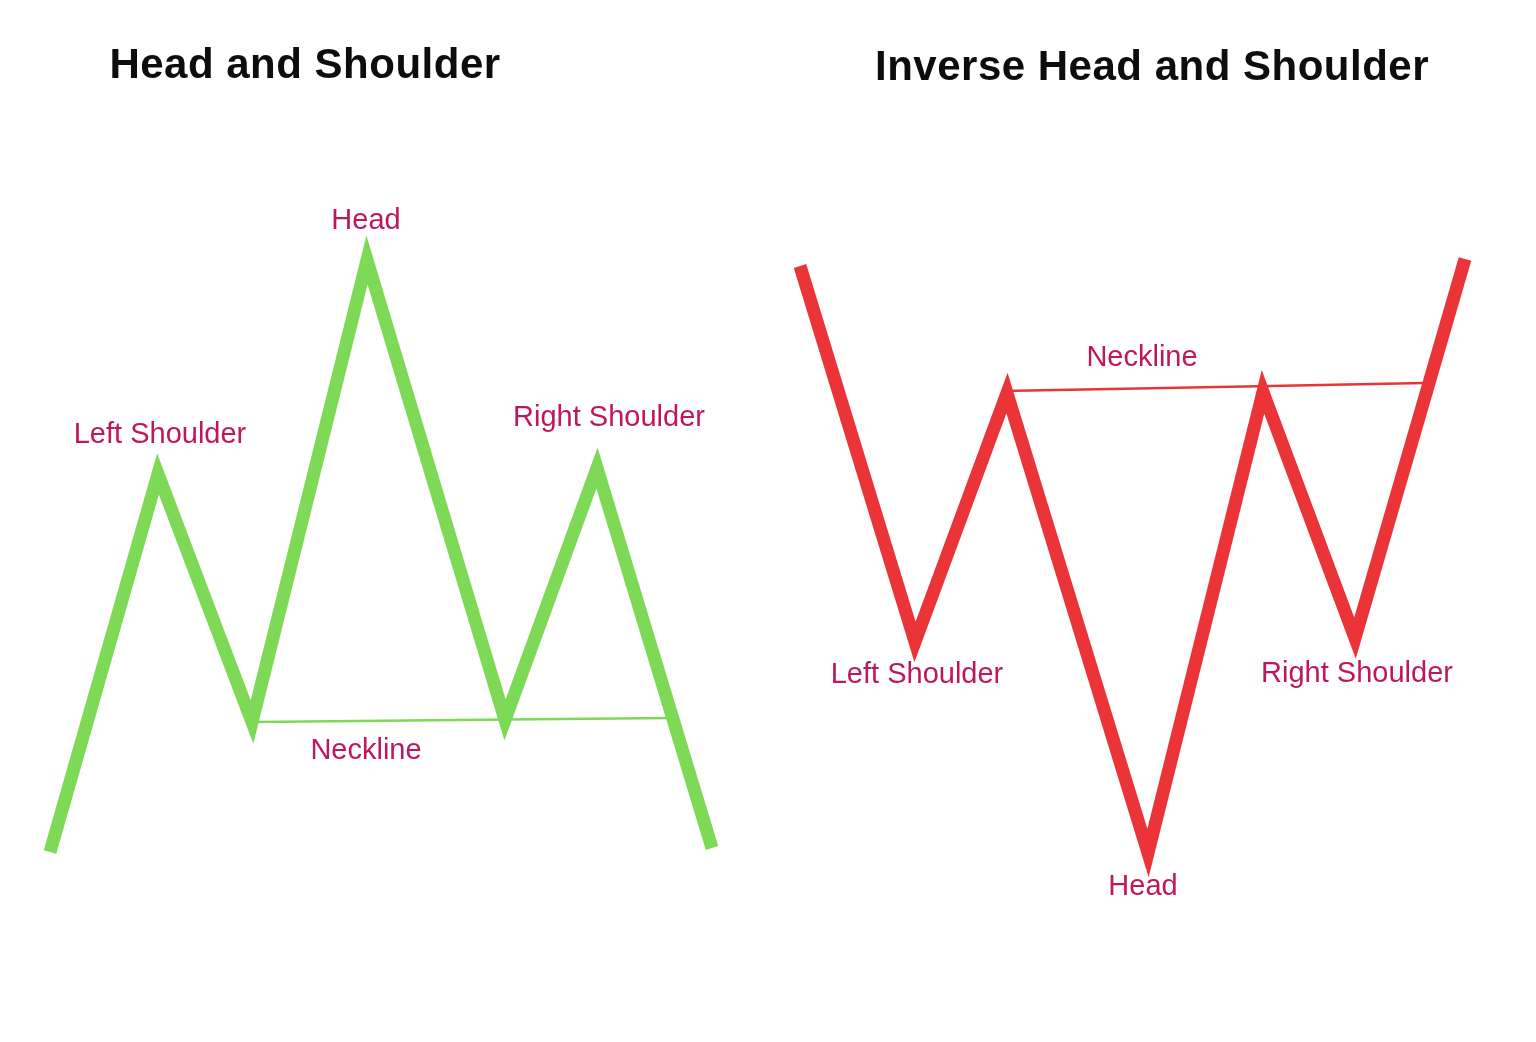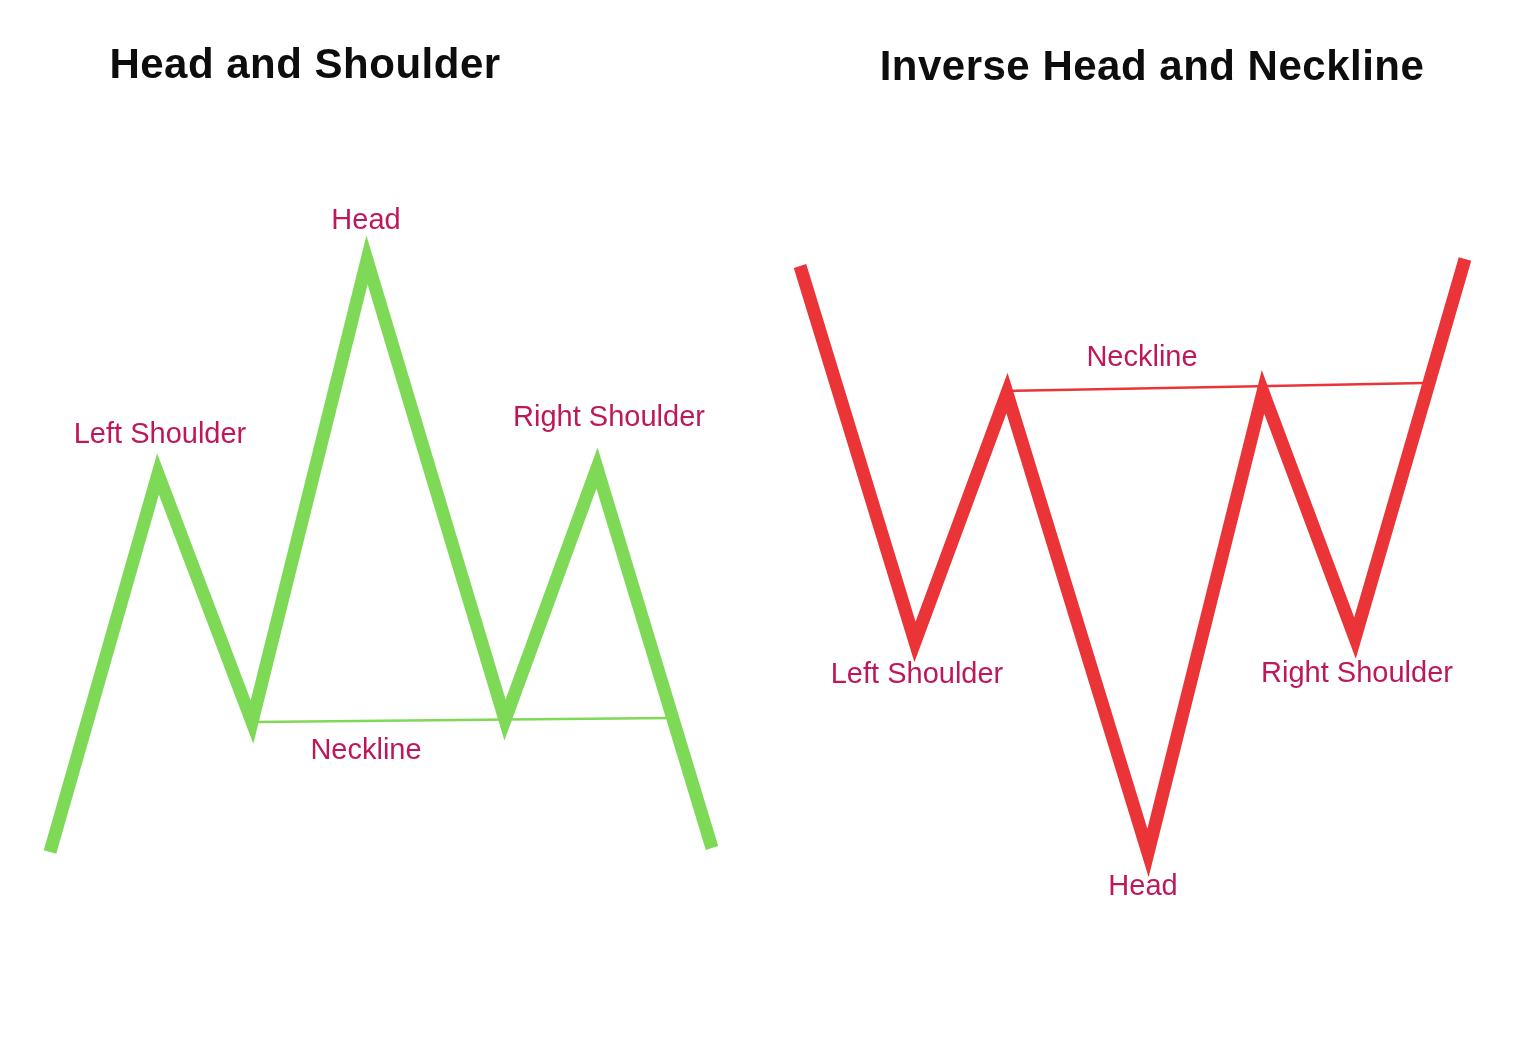--- a/index.html
+++ b/index.html
@@ -58,21 +58,21 @@
   <div class="title" style="left:305px; top:40px;">Head and Shoulder</div>
 
   <div class="pt-label" style="left:366px; top:203px;">Head</div>
 
   <div class="pt-label" style="left:160px; top:417px;">Left Shoulder</div>
 
   <div class="pt-label" style="left:609px; top:400px;">Right Shoulder</div>
 
   <div class="pt-label" style="left:366px; top:733px;">Neckline</div>
 
-  <div class="title" style="left:1152px; top:42px;">Inverse Head and Neckline</div>
+  <div class="title" style="left:1152px; top:42px;">Inverse Head and Shoulder</div>
 
   <div class="pt-label" style="left:1142px; top:340px;">Neckline</div>
 
   <div class="pt-label" style="left:917px; top:657px;">Left Shoulder</div>
 
   <div class="pt-label" style="left:1357px; top:656px;">Right Shoulder</div>
 
   <div class="pt-label" style="left:1143px; top:869px;">Head</div>
 
 </div>

